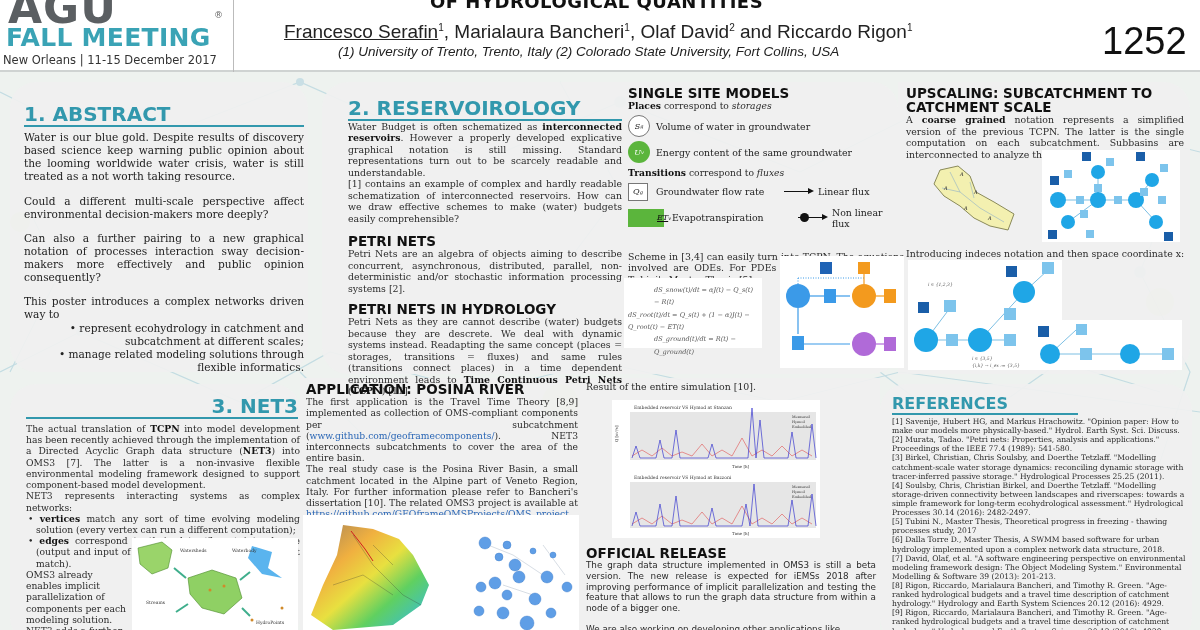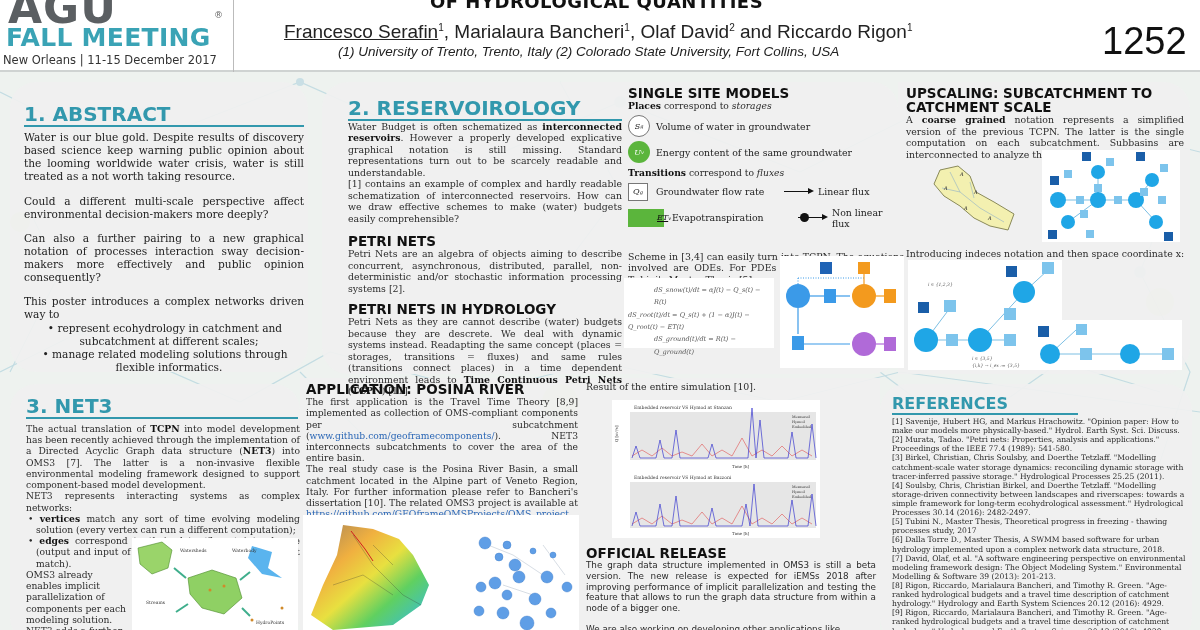--- a/index.html
+++ b/index.html
@@ -71,21 +71,21 @@
     font-family: "DejaVu Sans", sans-serif; font-weight: bold; color: #111; line-height: 1.05;
   }
   .txt { font-size: 9.4px; line-height: 1.22; text-align: justify; color: #2b2b2b; }
   .txt b { color: #111; }
   .link { color: #2a66b5; }
   .blk { position: absolute; z-index: 3; }
 
   
   .abs-txt { font-size: 10.6px; line-height: 1.24; text-align: justify; }
   .abs-txt p { margin-bottom: 11px; }
-  .bul { padding-left: 10px; text-indent: -8px; text-align: center; }
+  .bul { padding-left: 10px; text-indent: -8px; text-align: right; }
 
   
   .fig { position: absolute; background: #fff; z-index: 3; }
   .legend-row { display: flex; align-items: center; font-size: 9.4px; height: 26px; }
   .circ { width: 22px; height: 22px; border-radius: 50%; display: inline-flex; align-items: center; justify-content: center; font-size: 8px; font-style: italic; margin-right: 6px; }
   .sq { width: 20px; height: 18px; display: inline-flex; align-items: center; justify-content: center; font-size: 8px; font-style: italic; margin-right: 8px; }
   .arrow-line { display: inline-block; width: 28px; height: 1.5px; background: #111; position: relative; margin: 0 6px 0 18px; }
   .arrow-line::after { content: ""; position: absolute; right: -2px; top: -3px; border-left: 6px solid #111; border-top: 3.5px solid transparent; border-bottom: 3.5px solid transparent; }
   .dot-line::before { content: ""; position: absolute; left: 2px; top: -4px; width: 9px; height: 9px; background: #111; border-radius: 50%; }
   .refs { font-size: 7.6px; line-height: 1.2; color: #2b2b2b; }
@@ -205,21 +205,21 @@
         <span style="text-decoration:underline;">ET</span>
         <sub style="font-size:5px;">v</sub>
       </span>
     <span style="width:110px;">Evapotranspiration</span>
     <span class="arrow-line dot-line"></span>
     <span>Non linear flux</span>
   </div>
   <div class="txt" style="margin-top:20px; width:276px;">Scheme in [3,4] can easily turn into TCPN. The equations involved are ODEs. For PDEs example, please refer to Tubini's Master Thesis [5].</div>
 </div>
 
-<div class="fig" style="left:624px; top:278px; width:150px; height:70px; font-size:6.5px; color:#555; padding:6px 4px; line-height:1.9; font-style:italic;">
+<div class="fig" style="left:624px; top:278px; width:138px; height:70px; font-size:6.5px; color:#555; padding:6px 4px; line-height:1.9; font-style:italic;">
   <div style="padding-left:26px;">dS_snow(t)/dt = αJ(t) − Q_s(t) − R(t)</div>
   <div>dS_root(t)/dt = Q_s(t) + (1 − α)J(t) − Q_root(t) − ET(t)</div>
   <div style="padding-left:26px;">dS_ground(t)/dt = R(t) − Q_ground(t)</div>
 </div>
 
 <svg class="fig" style="left:780px; top:256px; width:124px; height:112px;" viewBox="0 0 124 112">
   <g stroke="#3b9ae8" stroke-width="1.2" fill="none">
     <line x1="26" y1="40" x2="45" y2="40"></line>
       <line x1="55" y1="40" x2="70" y2="40"></line>
     <line x1="18" y1="52" x2="18" y2="78"></line>
@@ -350,21 +350,21 @@
     </g>
   <g fill="#7dc4ec">
       <rect x="44" y="28" width="12" height="12"></rect>
       <rect x="126" y="28" width="12" height="12"></rect>
       <rect x="40" y="4" width="11" height="11"></rect>
     </g>
   <rect x="2" y="6" width="11" height="11" fill="#1a5ea8"></rect>
 </svg>
 
 <div class="blk" style="left:26px; top:396px; width:274px;">
-  <div class="sec-title" style="font-size:20px; padding-bottom:1px; margin-bottom:4px; width:272px;">3. NET3</div>
+  <div class="sec-title" style="font-size:20px; padding-bottom:1px; margin-bottom:4px; width:272px;text-align:right;">3. NET3</div>
   <div class="txt" style="font-size:9.2px;">
     <span>The actual translation of </span><b>TCPN</b><span> into model development has been recently achieved through the implementation of a Directed Acyclic Graph data structure (</span><b>NET3</b><span>) into OMS3 [7]. The latter is a non-invasive flexible environmental modeling framework designed to support component-based model development.</span>
   </div>
   <div class="txt" style="font-size:9.2px;">NET3 represents interacting systems as complex networks:</div>
   <div class="txt bul" style="font-size:9.2px; text-align:justify;">
     • <b>vertices</b><span> match any sort of  time evolving modeling solution (every vertex can run a different computation);</span>
   </div>
   <div class="txt bul" style="font-size:9.2px; text-align:justify;">
     • <b>edges</b><span> correspond to their data (fluxes) interchange (output and input of connected modeling solutions must match).</span>
   </div>

